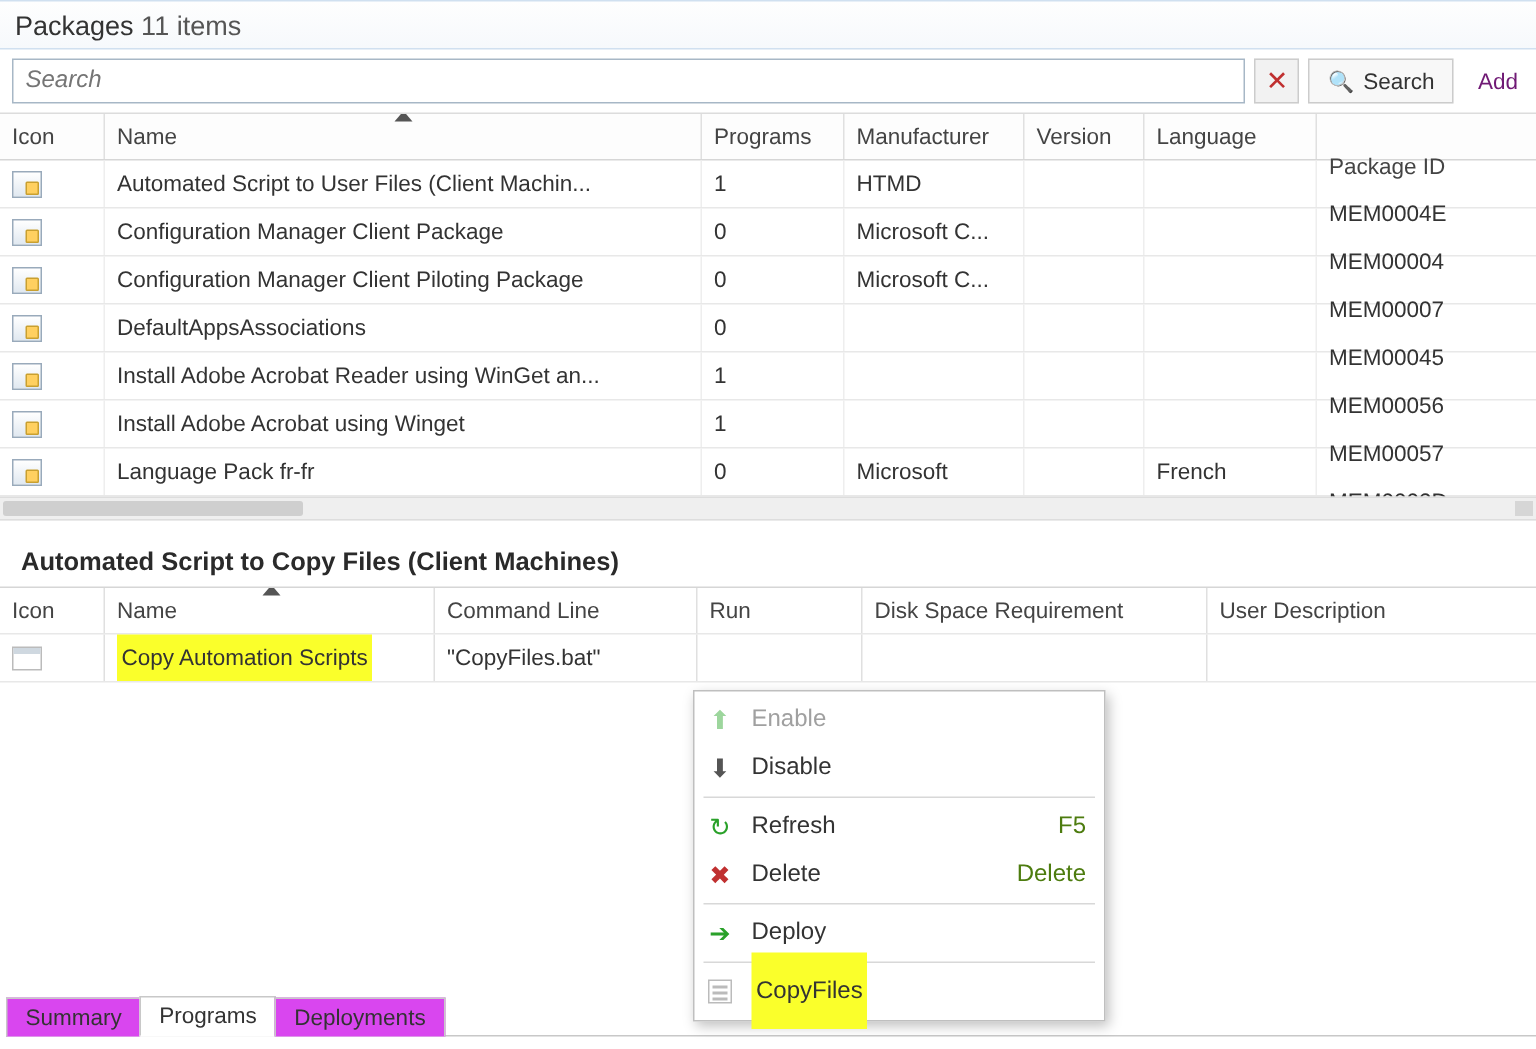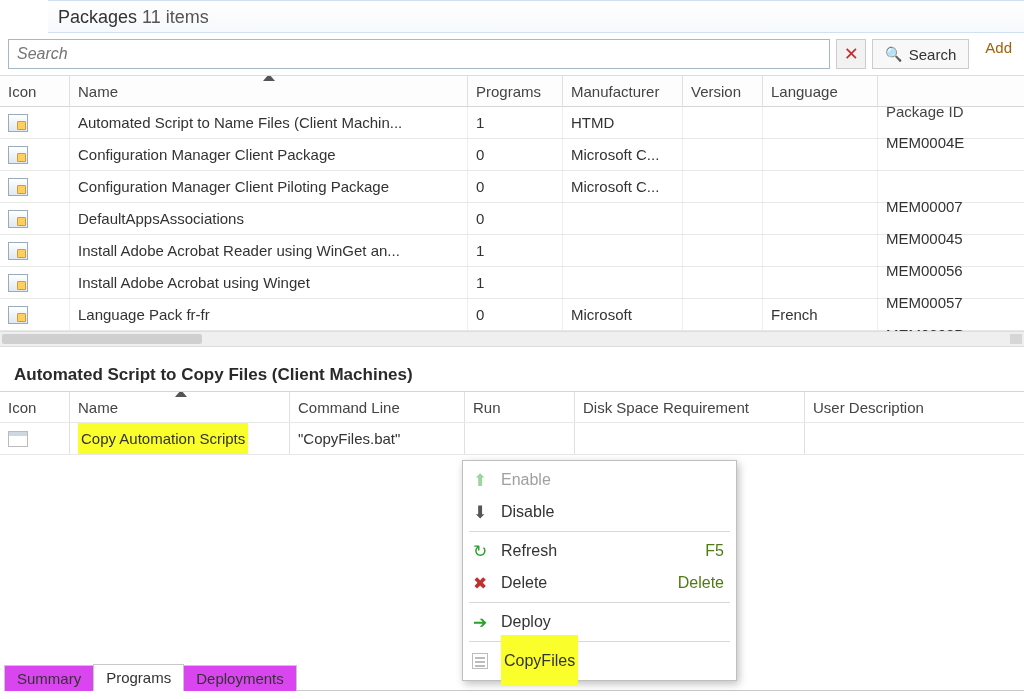--- a/index.html
+++ b/index.html
@@ -14,25 +14,25 @@
   position: relative;
   user-select: none;
 }
 .pkg-header {
   padding: 6px 10px 4px 10px;
   font-size: 18px;
   color: #333;
   border-top: 1px solid #d0e0f0;
   border-bottom: 1px solid #d0e0f0;
   background: linear-gradient(#fefefe,#f6f9fc);
-  margin-left: 48px;
 }
 .pkg-header .count { color: #555; }
 .search-row {
   display: flex;
+  align-items: center;
   padding: 6px 8px 6px 8px;
   gap: 6px;
 }
 .search-input {
   flex: 1;
   height: 30px;
   border: 1px solid #a7b7c6;
   font-size: 16px;
   font-style: italic;
   color: #888;
@@ -51,21 +51,21 @@
   height: 30px;
   border: 1px solid #ccc;
   background: #f8f8f8;
   padding: 0 12px;
   display: flex; align-items: center; gap: 6px;
   cursor: pointer;
 }
 .search-btn .mag { color: #888; font-size: 14px; }
 .add-link {
   padding: 0 4px 0 10px;
-  color: #a16207;
+  color: #701a75;
   cursor: pointer;
 }
 .grid-hdr, .grid-row {
   display: flex;
   align-items: center;
   border-bottom: 1px solid #e8e8e8;
   height: 32px;
 }
 .grid-hdr {
   background: #fdfdfd;
@@ -246,36 +246,37 @@
   <div class="col-ver">Version</div>
   <div class="col-lang">Language</div>
   <div class="col-pkg">Package ID</div>
 </div>
 
 <div id="pkg-rows">
     <div class="grid-row">
       <div class="col-icon">
         <span class="pkg-icon"></span>
       </div>
-      <div class="col-name">Automated Script to Name Files (Client Machin...</div>
+      <div class="col-name">Automated Script to User Files (Client Machin...</div>
       <div class="col-prog">1</div>
       <div class="col-man">HTMD</div>
       <div class="col-ver"></div>
       <div class="col-lang"></div>
       <div class="col-pkg">MEM0004E</div>
     </div>
     <div class="grid-row">
       <div class="col-icon">
         <span class="pkg-icon"></span>
       </div>
       <div class="col-name">Configuration Manager Client Package</div>
       <div class="col-prog">0</div>
       <div class="col-man">Microsoft C...</div>
       <div class="col-ver"></div>
       <div class="col-lang"></div>
+      <div class="col-pkg">MEM00004</div>
     </div>
     <div class="grid-row">
       <div class="col-icon">
         <span class="pkg-icon"></span>
       </div>
       <div class="col-name">Configuration Manager Client Piloting Package</div>
       <div class="col-prog">0</div>
       <div class="col-man">Microsoft C...</div>
       <div class="col-ver"></div>
       <div class="col-lang"></div>

